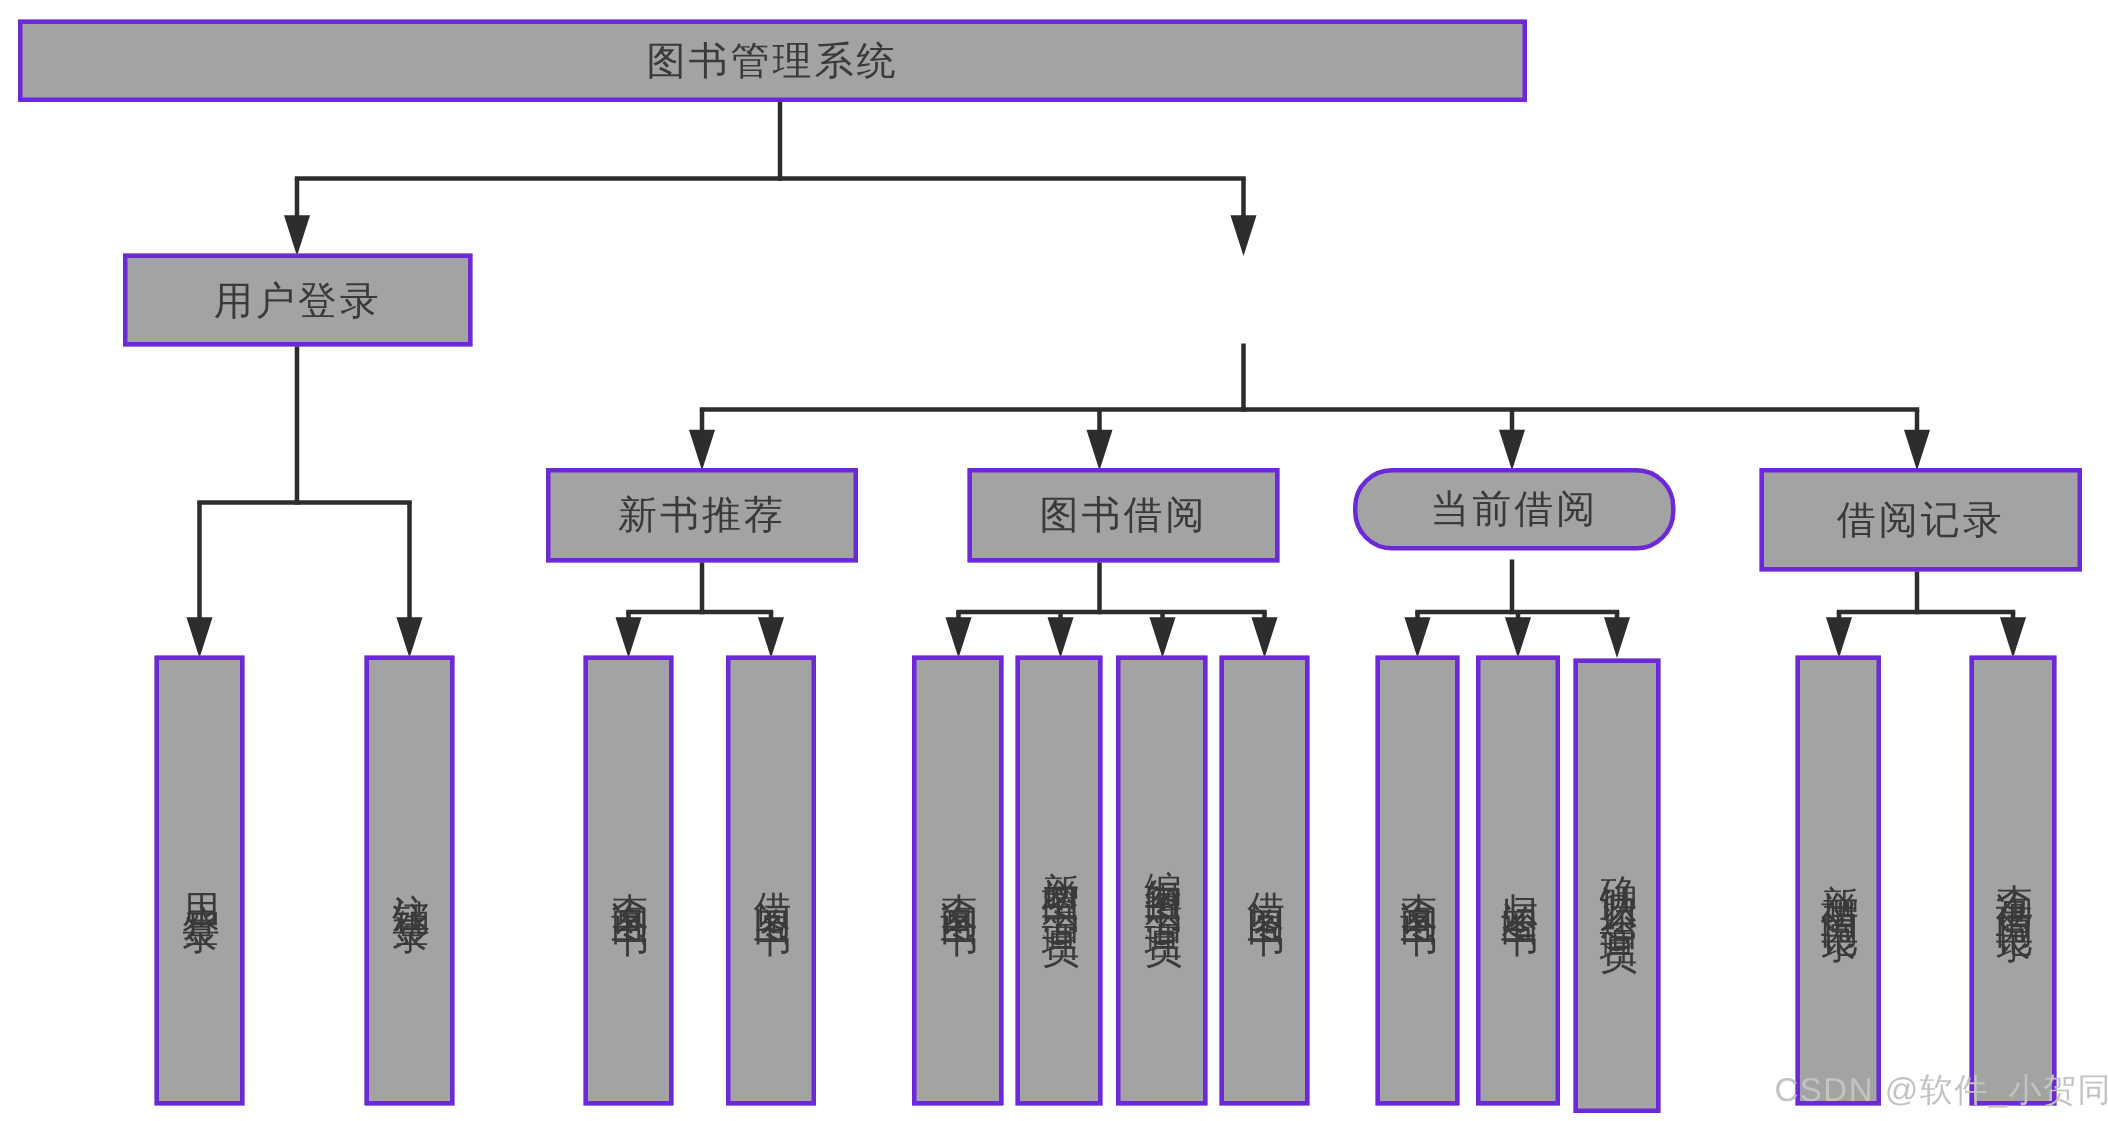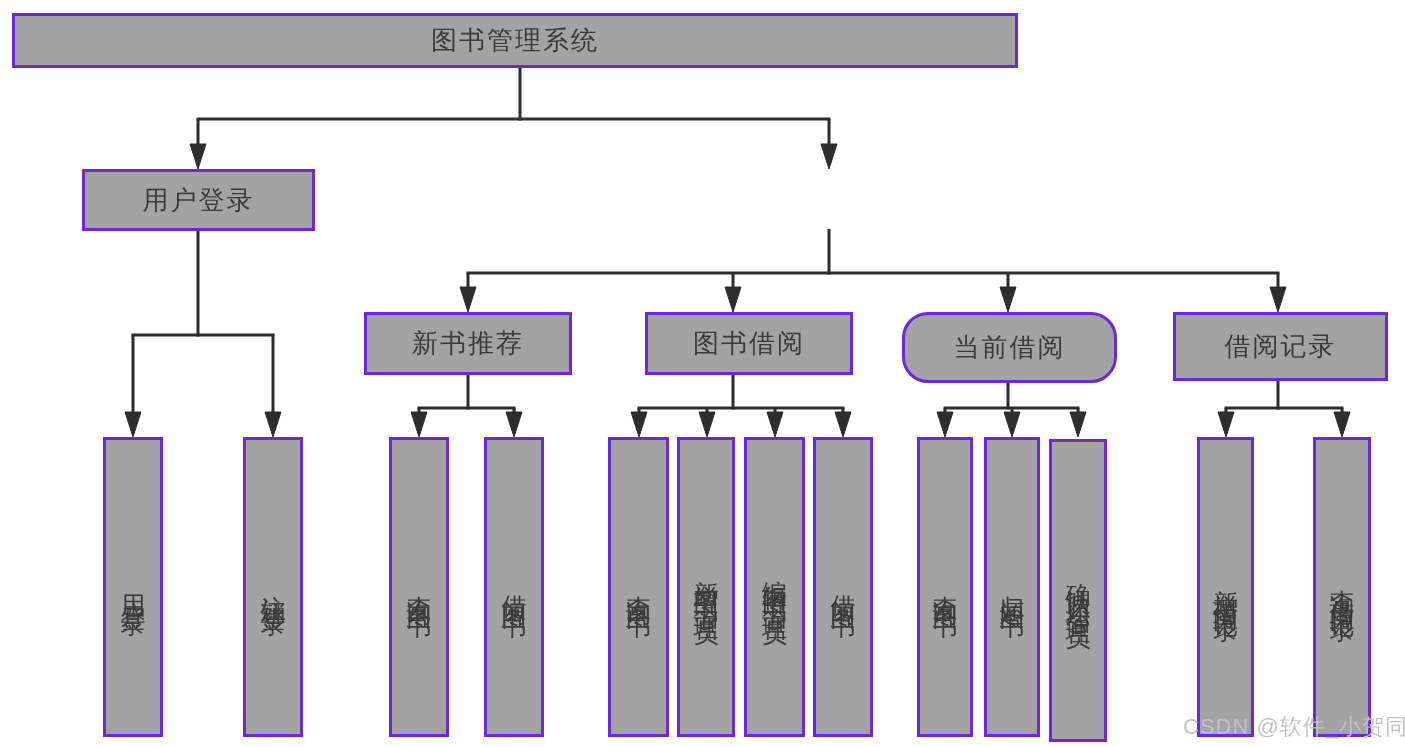--- a/index.html
+++ b/index.html
@@ -118,21 +118,21 @@
       <polygon points="1334,412 1350,412 1342,437" stroke-width="1"></polygon>
     </g>
   </svg>
 
   <div class="box h-box" style="left:12px; top:13px; width:1006px; height:55px;">图书管理系统</div>
 
   <div class="box h-box" style="left:82px; top:169px; width:233px; height:62px;">用户登录</div>
 
   <div class="box h-box" style="left:364px; top:312px; width:208px; height:63px;">新书推荐</div>
   <div class="box h-box" style="left:629px; top:312px; width:208px; height:63px;margin-left:16px;">图书借阅</div>
-  <div class="box h-box" style="left:902px; top:312px; width:215px; height:71px;border-radius:26px;">当前借阅</div>
+  <div class="box h-box" style="left:902px; top:312px; width:215px; height:55px;border-radius:26px;">当前借阅</div>
   <div class="box h-box" style="left:1173px; top:312px; width:215px; height:69px;">借阅记录</div>
 
   <div class="box v-box" style="left:103px; top:437px; width:60px; height:300px;">用户登录</div>
   <div class="box v-box" style="left:243px; top:437px; width:60px; height:300px;">注销登录</div>
 
   <div class="box v-box" style="left:389px; top:437px; width:60px; height:300px;">查询图书</div>
   <div class="box v-box" style="left:484px; top:437px; width:60px; height:300px;">借阅图书</div>
 
   <div class="box v-box" style="left:608px; top:437px; width:61px; height:300px;">查询图书</div>
   <div class="box v-box" style="left:677px; top:437px; width:58px; height:300px;">新增图书（管理员）</div>

